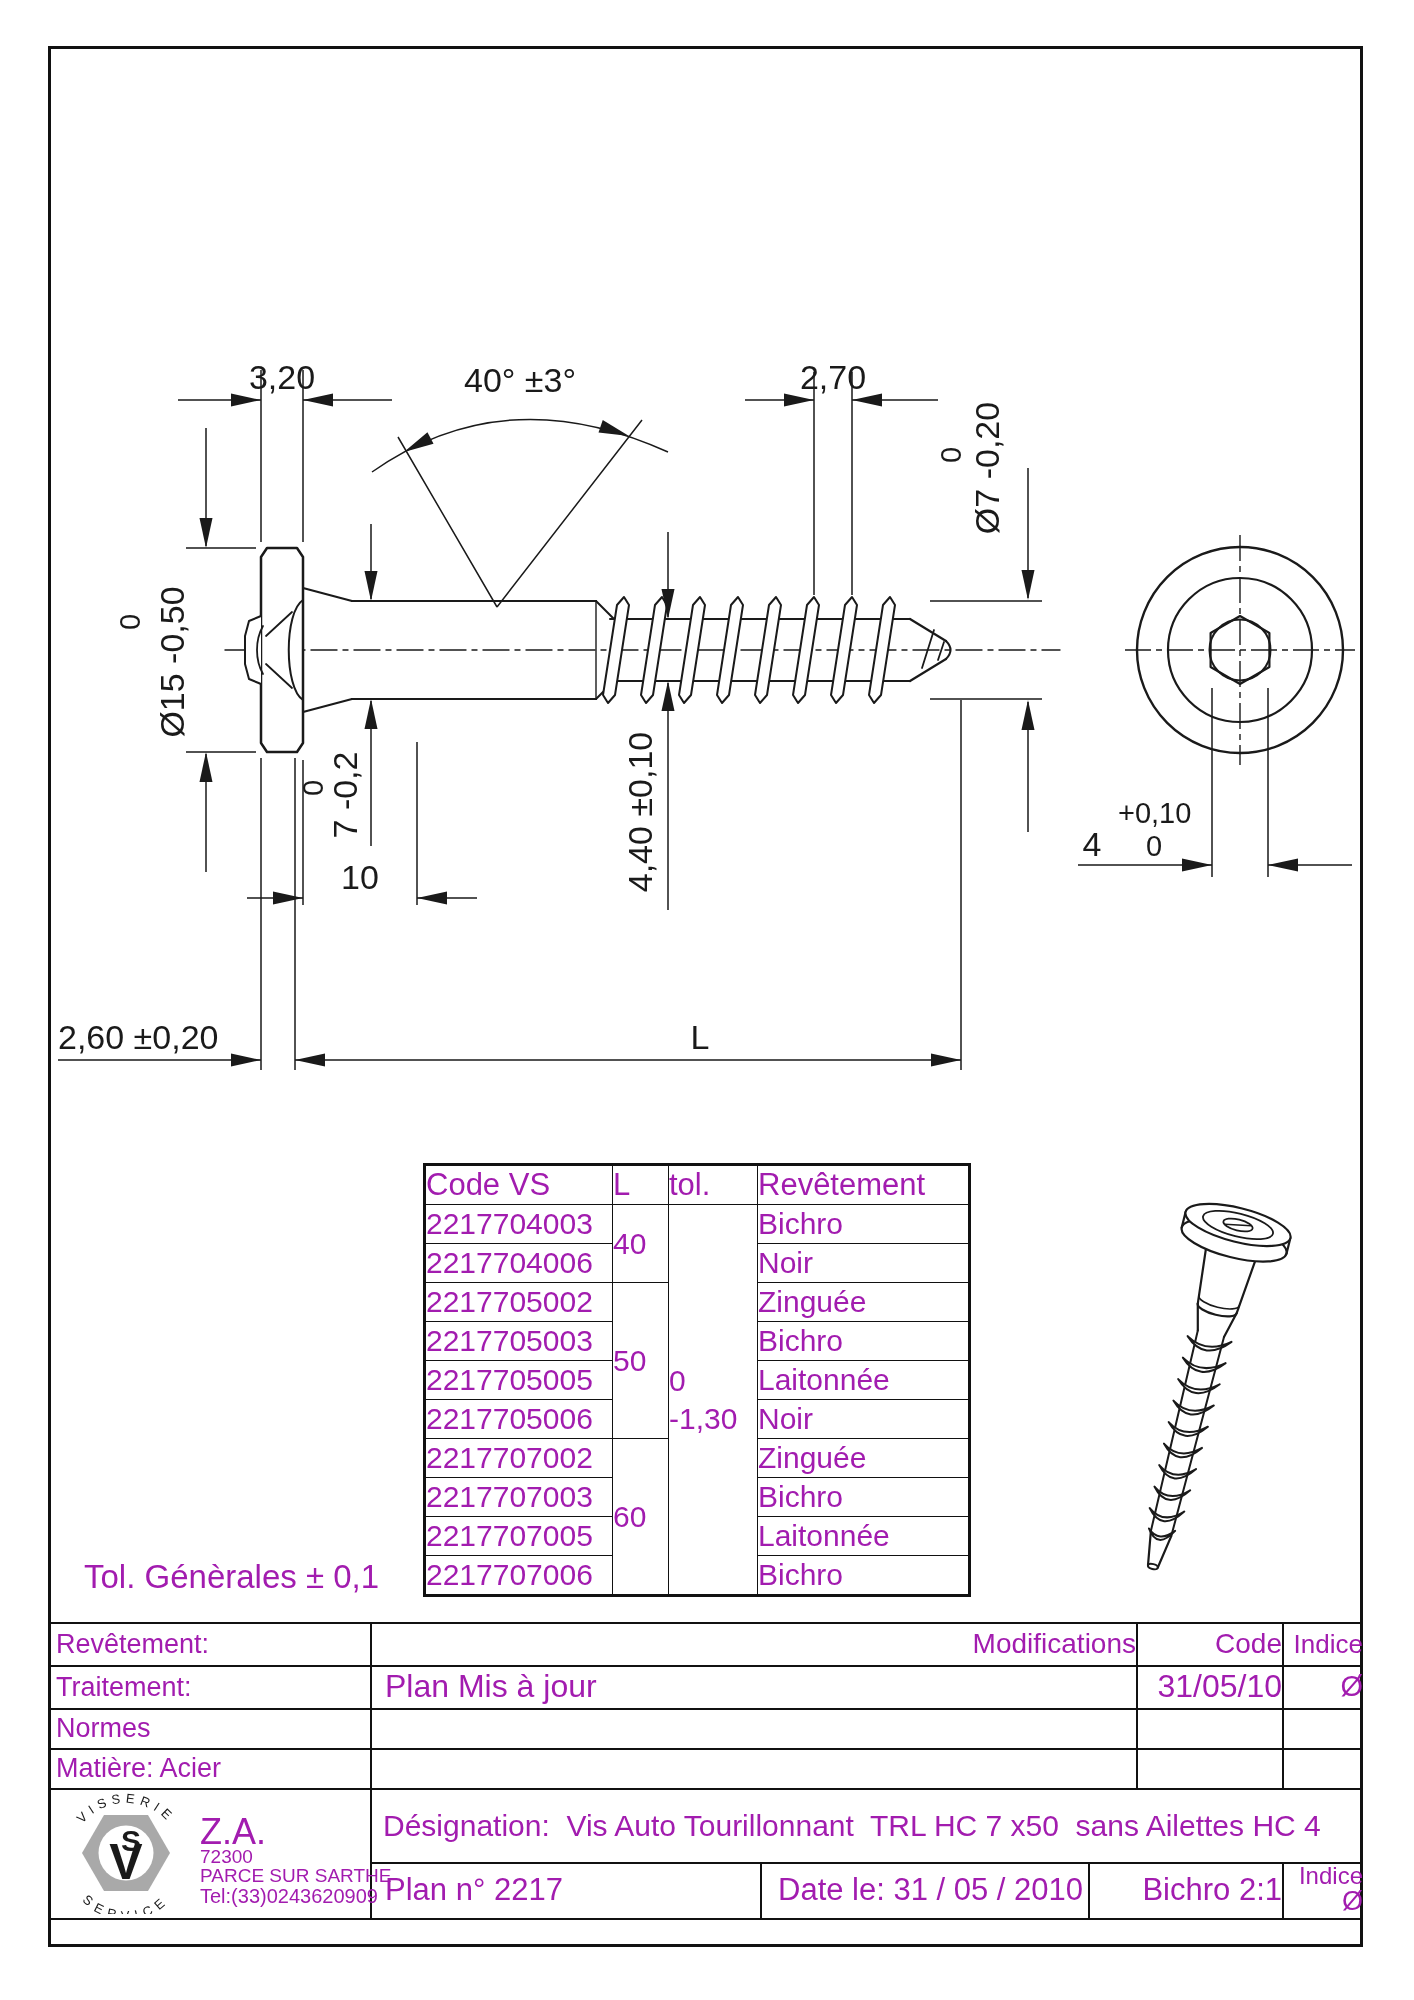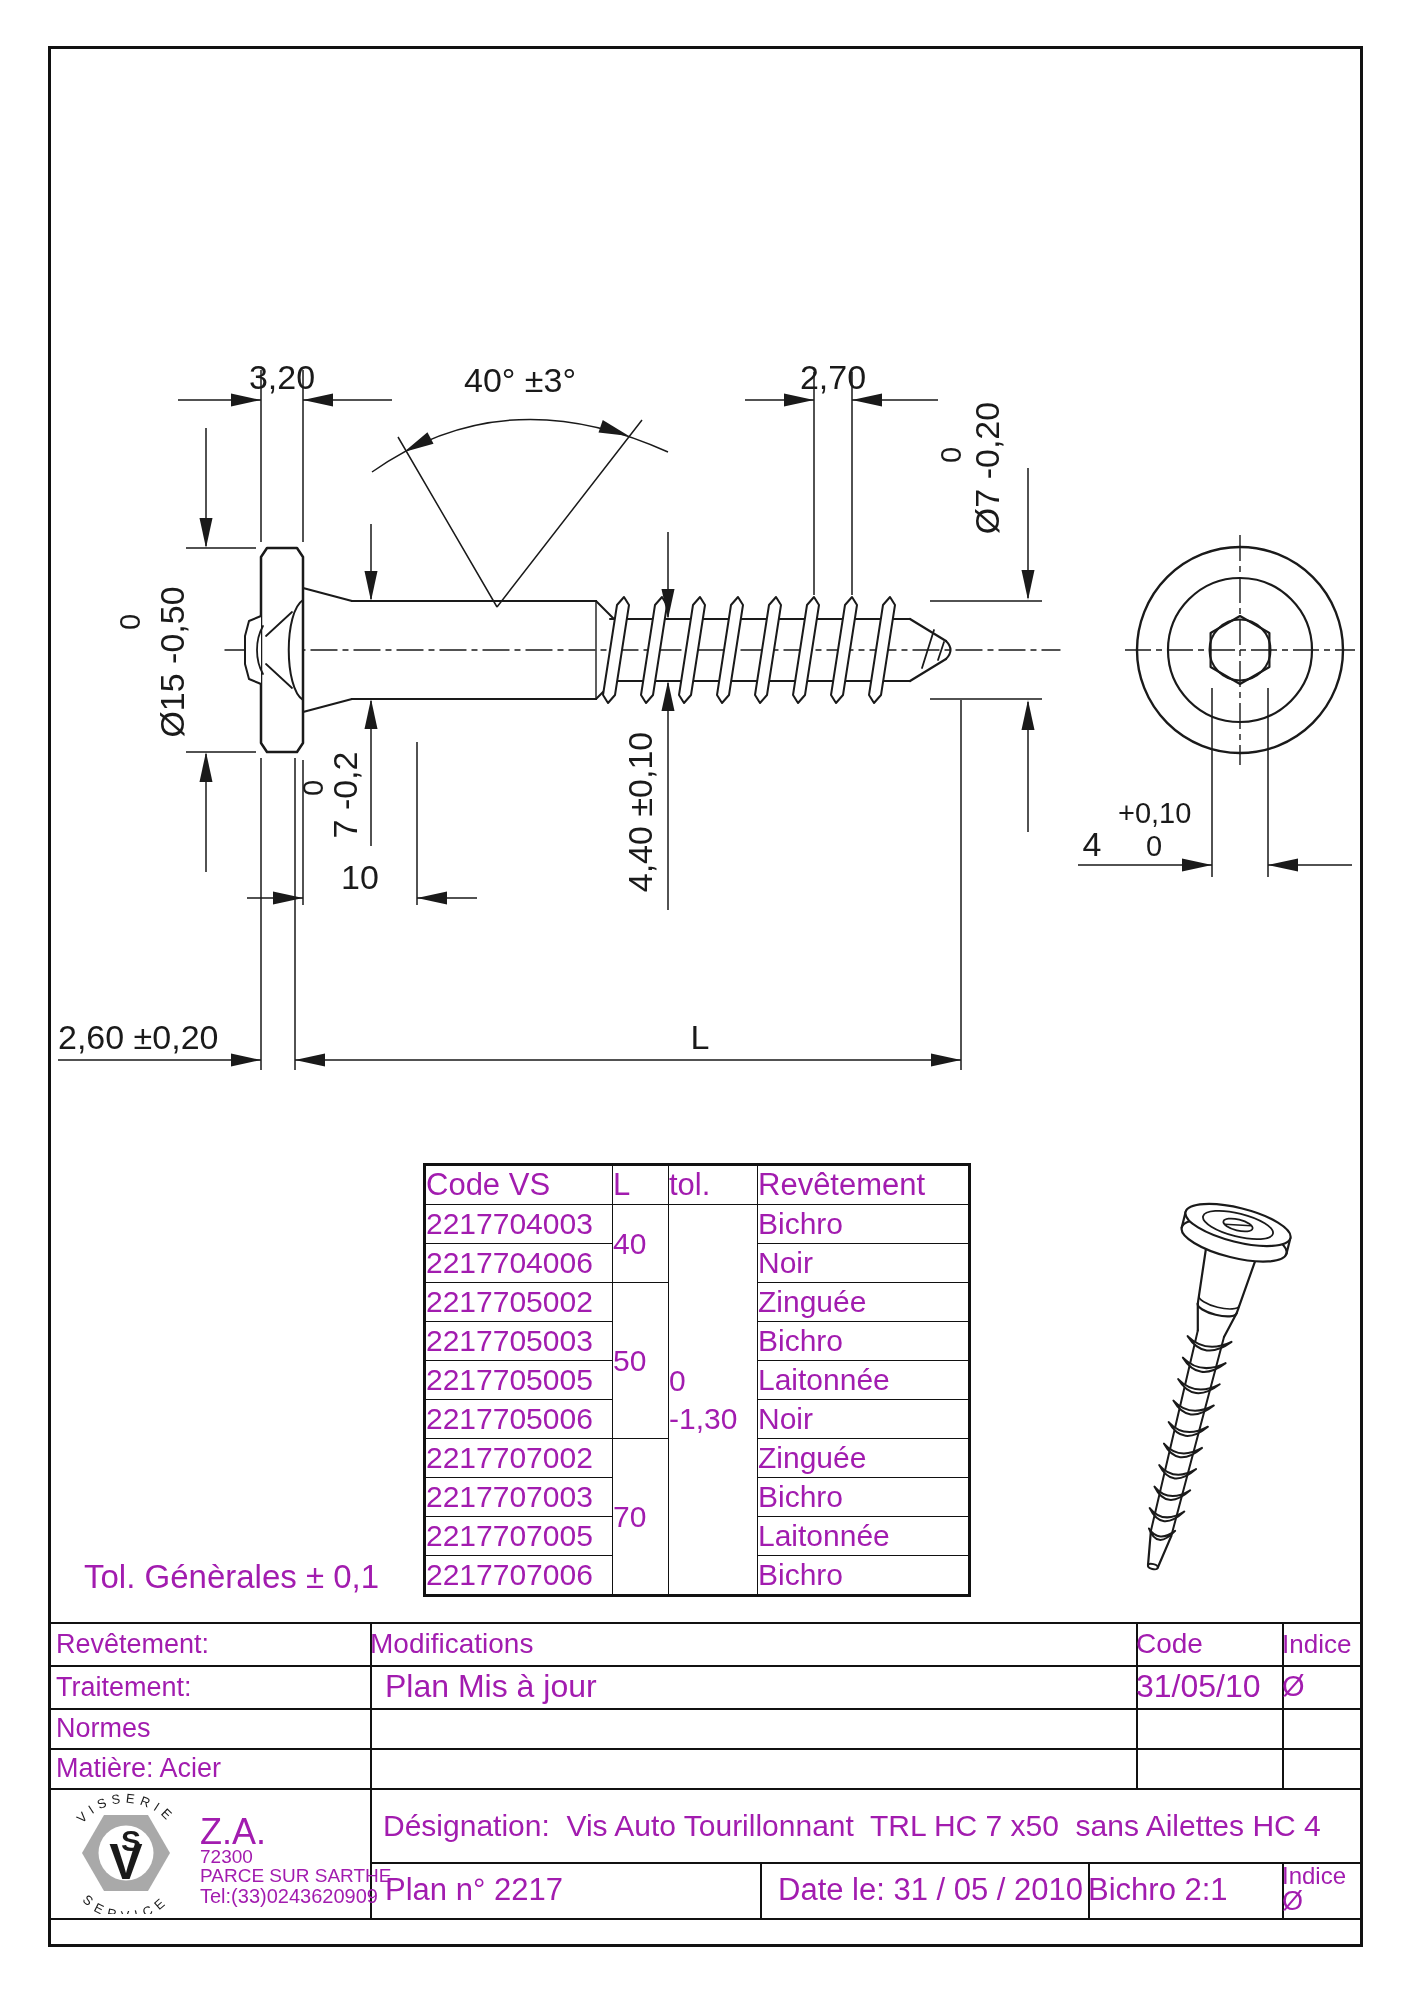--- a/index.html
+++ b/index.html
@@ -4,21 +4,21 @@
 <style>
   html,body{margin:0;padding:0;background:#fff}
   .sheet{position:relative;width:1414px;height:2000px;background:#fff;
          font-family:"Liberation Sans",sans-serif;color:#a21caf;overflow:hidden}
   .frame{position:absolute;left:48px;top:46px;width:1315px;height:1901px;
          border:3px solid #111;box-sizing:border-box}
   .hline,.vline{position:absolute;background:#111}
   .hline{height:2px}
   .vline{width:2px}
   .lbl{position:absolute;white-space:pre;line-height:1.05}
-  .ctr{text-align:left}
+  .ctr{text-align:right}
   svg{position:absolute}
   svg text{font-family:"Liberation Sans",sans-serif;fill:#1a1a1a}
   .dim{font-size:34px}
   .dimsm{font-size:29px}
   
   .vstable{position:absolute;left:423px;top:1163px;border-collapse:collapse;
            table-layout:fixed;border:3px solid #111}
   .vstable th,.vstable td{border:1.7px solid #111;padding:0;text-align:left;
            font-weight:400;height:38px;overflow:hidden}
   .vstable th{font-size:31px}
@@ -179,21 +179,21 @@
     <tr>
       <td>2217705005</td>
       <td>Laitonnée</td>
     </tr>
     <tr>
       <td>2217705006</td>
       <td>Noir</td>
     </tr>
     <tr>
       <td>2217707002</td>
-      <td rowspan="4">70</td>
+      <td rowspan="4">60</td>
       <td>Zinguée</td>
     </tr>
     <tr>
       <td>2217707003</td>
       <td>Bichro</td>
     </tr>
     <tr>
       <td>2217707005</td>
       <td>Laitonnée</td>
     </tr>

